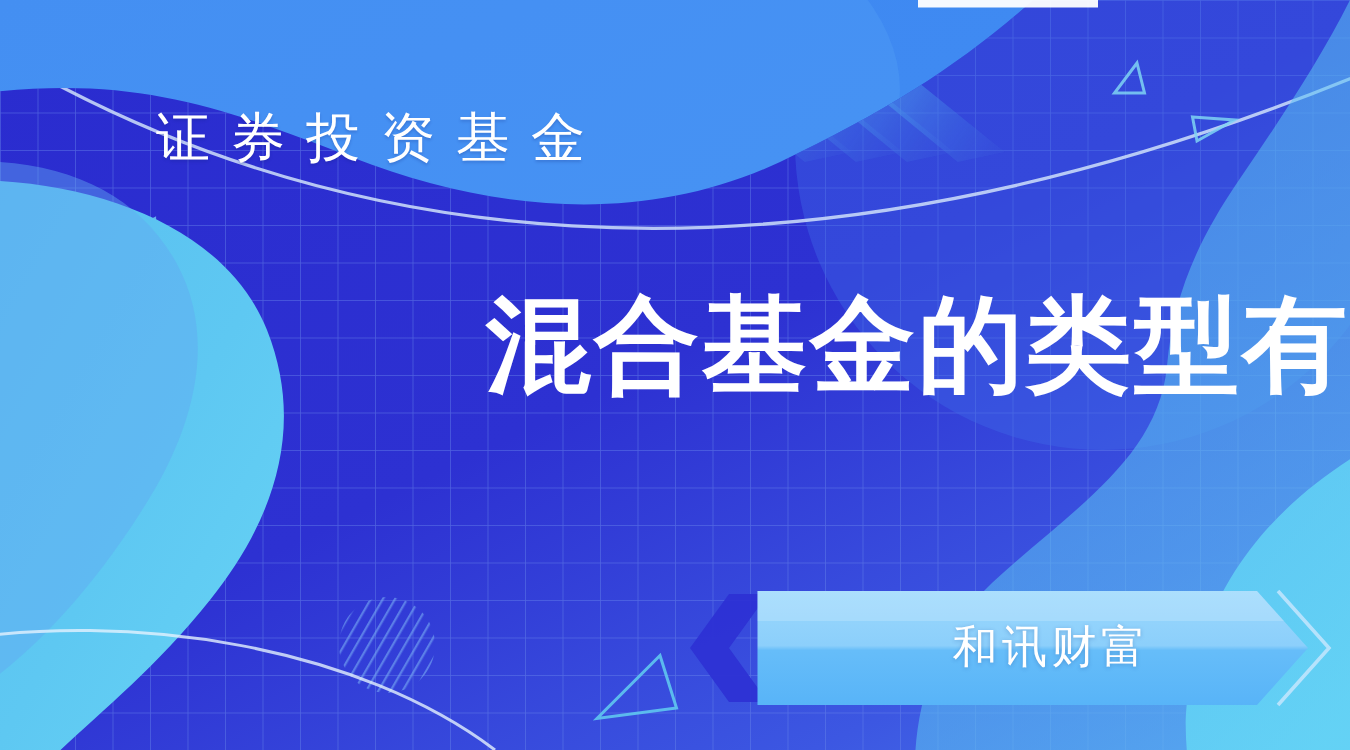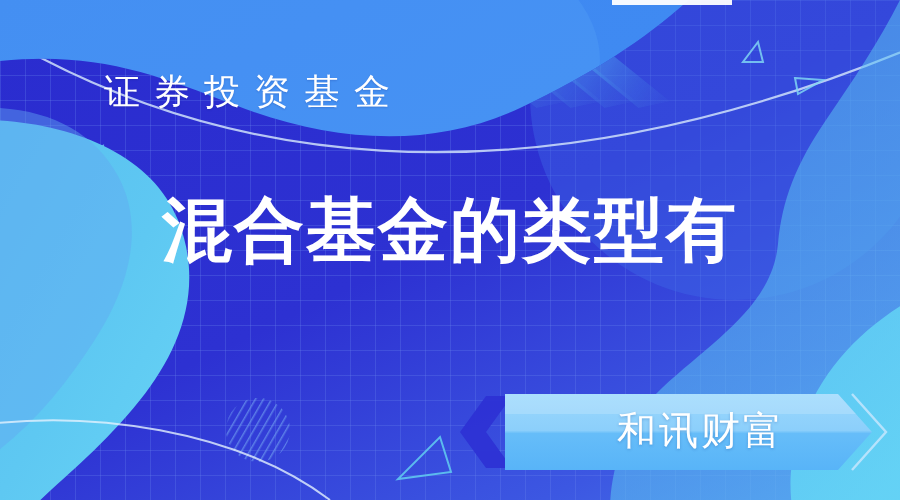--- a/index.html
+++ b/index.html
@@ -35,21 +35,21 @@
     font-weight: 400;
     white-space: nowrap;
     z-index: 40;
     text-shadow: 0 1px 2px rgba(20,30,120,.22);
   }
   .headline {
     position: absolute;
     left: 0;
     top: 190px;
     width: 900px;
-    text-align: center;
+    text-align: right;
     z-index: 40;
     color: #ffffff;
     font-weight: 700;
     font-size: 70px;
     line-height: 80px;
     letter-spacing: 2px;
   }
   .headline .l1, .headline .l2 { display: block; white-space: nowrap; }
 
   
@@ -66,21 +66,21 @@
     left: 0;
     top: 0;
     width: 428px;
     height: 78px;
     display: flex;
     align-items: center;
     justify-content: center;
     padding-left: 30px;
     box-sizing: border-box;
     color: #ffffff;
-    font-size: 39px;
+    font-size: 30px;
     letter-spacing: 3px;
     font-weight: 400;
     text-shadow: 0 1px 3px rgba(20,60,140,.28);
   }
 </style>
 </head>
 <body>
 
 <div id="poster">
 

